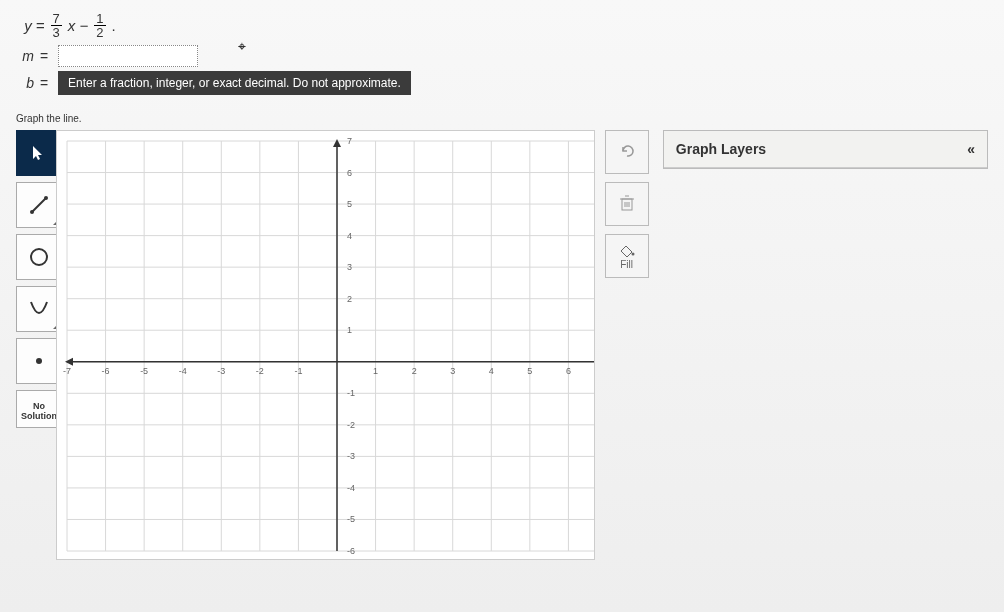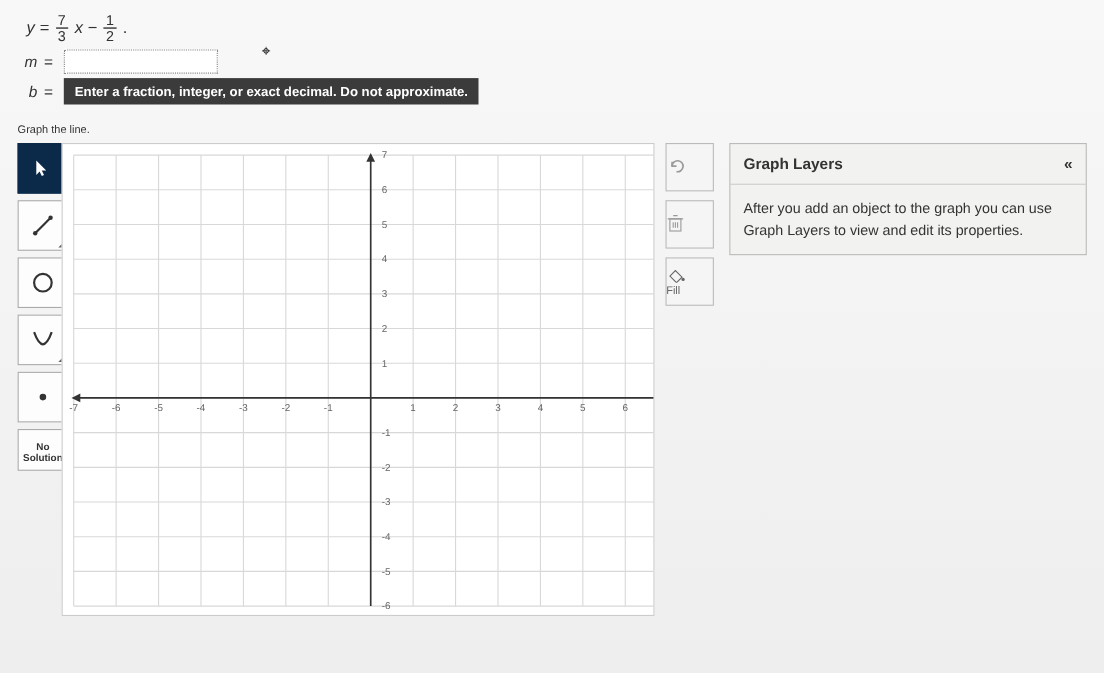--- a/index.html
+++ b/index.html
@@ -53,21 +53,20 @@
     padding: 2px 4px;
     font-size: 13px;
   }
   .tooltip {
     position: relative;
     background: #3b3b3b;
     color: #fff;
     font-size: 12px;
     padding: 5px 10px;
     white-space: nowrap;
-    font-weight: bold;
   }
   .cursor-icon {
     position: absolute;
     left: 238px;
     top: 38px;
     font-size: 14px;
     color: #000;
     pointer-events: none;
   }
   .section-label { font-size: 10px; margin-bottom: 6px; }
@@ -130,20 +129,21 @@
     gap: 8px;
     width: 46px;
     margin-left: 4px;
   }
   .right-btn {
     width: 44px;
     height: 44px;
     border: 1px solid #bbb;
     background: #f5f5f5;
     display: flex;
+    align-items: center;
     justify-content: center;
     flex-direction: column;
     font-size: 10px;
     color: #666;
     cursor: pointer;
   }
   .right-btn svg { margin-bottom: 2px; }
   .layers-panel {
     width: 338px;
     background: #f2f2f0;
@@ -330,17 +330,16 @@
           </svg>
         <span>Fill</span>
       </div>
     </div>
 
     <div class="layers-panel">
       <div class="layers-header">
         <span>Graph Layers</span>
         <span class="collapse-icon">«</span>
       </div>
-      <div class="layers-body">After you add an object to the graph you can use Graph Layers to view and edit its properties.</div>
     </div>
 
   </div>
 </div>
 
 </body></html>

